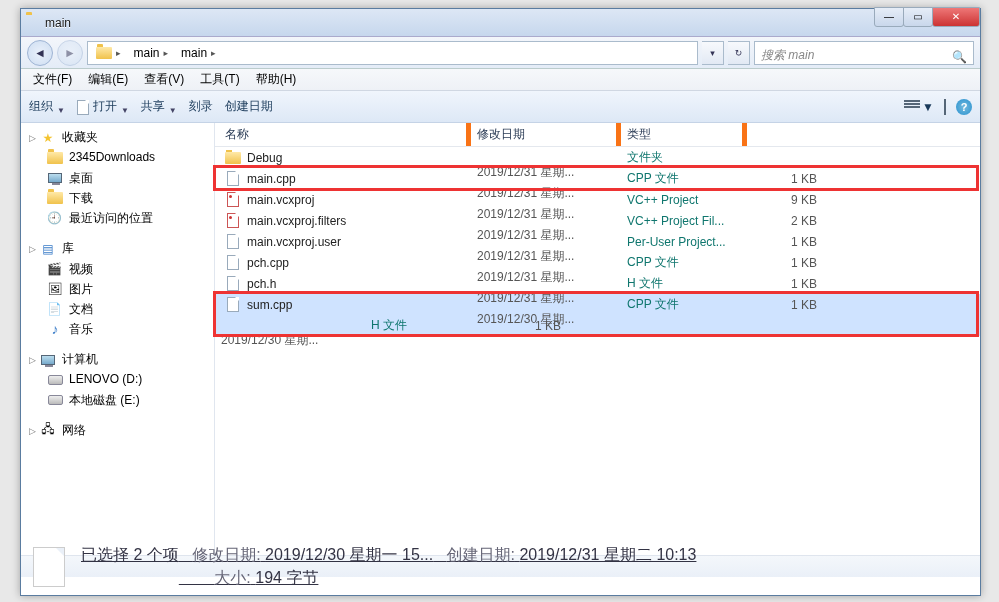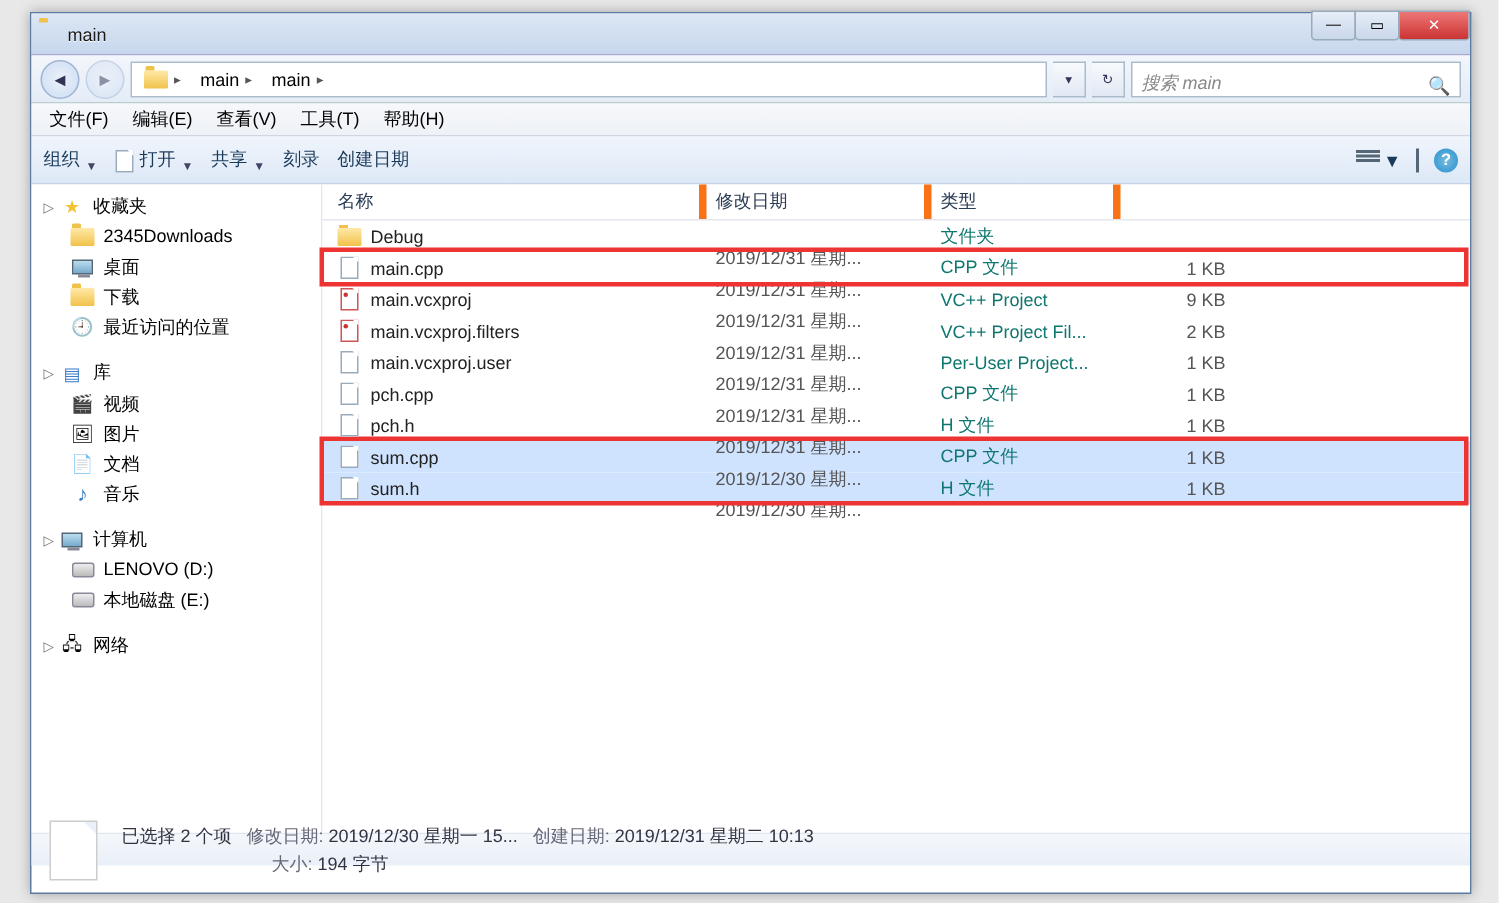--- a/index.html
+++ b/index.html
@@ -46,21 +46,21 @@
 .rows { flex:1; position:relative; }
 .row { height: 21px; display: flex; align-items: center; font-size: 12px; color:#222; }
 .row.sel { background: #cfe3ff; }
 .cell { padding: 0 6px; overflow:hidden; white-space:nowrap; text-overflow:ellipsis; }
 .cell.name { width:256px; display:flex; align-items:center; padding-left:10px;}
 .cell.date { width:150px; color:#555;margin-top:29px; }
 .cell.type { width:126px; color:#0f766e; }
 .cell.size { width:100px; text-align:right; color:#555; padding-right:30px;}
 .ficon { width:16px; height:16px; margin-right:6px; display:flex;align-items:center;justify-content:center; font-size:11px;}
 .redbox { position:absolute; border: 3px solid #e33; pointer-events:none; }
-.status { height: 22px; border-top: 1px solid #dfe5ee; background: linear-gradient(#f4f7fb,#eaf0f8); display:flex; align-items:center; padding: 4px 12px; font-size: 12px; color:#334; }
+.status { height: 22px; border-top: 1px solid #dfe5ee; background: linear-gradient(#f4f7fb,#eaf0f8); display:flex; align-items:center; padding: 4px 12px; font-size: 16px; color:#334;text-decoration:underline; }
 .status .bigicon { width:32px; height:40px; border:1px solid #ccc; background:#fff; margin-right:16px; position:relative; }
 .status .bigicon::after{content:""; position:absolute; top:0; right:0; border-style:solid; border-width:0 8px 8px 0; border-color:transparent #eaf0f8 transparent transparent;}
 .status .lines { display:flex; flex-direction:column; gap:2px; }
 .status .label { color:#667; }
 .folder-icon { width:16px; height:12px; background:linear-gradient(#ffe9a8,#f0c24b); border-radius:1px; position:relative; }
 .folder-icon::before{content:"";position:absolute;top:-3px;left:1px;width:6px;height:3px;background:#f0c24b;border-radius:1px 1px 0 0;}
 .file-icon { width:12px;height:15px;background:#fff;border:1px solid #9ab;position:relative;}
 .file-icon::after{content:"";position:absolute;top:-1px;right:-1px;border-style:solid;border-width:0 4px 4px 0;border-color:transparent #fff transparent transparent;}
 .file-icon.red{border-color:#c55;}
 .file-icon.red::before{content:"";position:absolute;left:1px;top:2px;width:3px;height:3px;background:#c33;border-radius:2px;}
@@ -329,26 +329,20 @@
               <span class="ficon">
                 <span class="file-icon"></span>
               </span>
               <span>sum.cpp</span>
             </div>
             <div class="cell date">2019/12/30 星期...</div>
             <div class="cell type">CPP 文件</div>
             <div class="cell size">1 KB</div>
           </div>
           <div class="row sel">
-            <div class="cell name">
-              <span class="ficon">
-                <span class="file-icon"></span>
-              </span>
-              <span>sum.h</span>
-            </div>
             <div class="cell date">2019/12/30 星期...</div>
             <div class="cell type">H 文件</div>
             <div class="cell size">1 KB</div>
           </div>
         </div>
     </div>
   </div>
 
   <div class="status">
     <div class="bigicon"></div>

